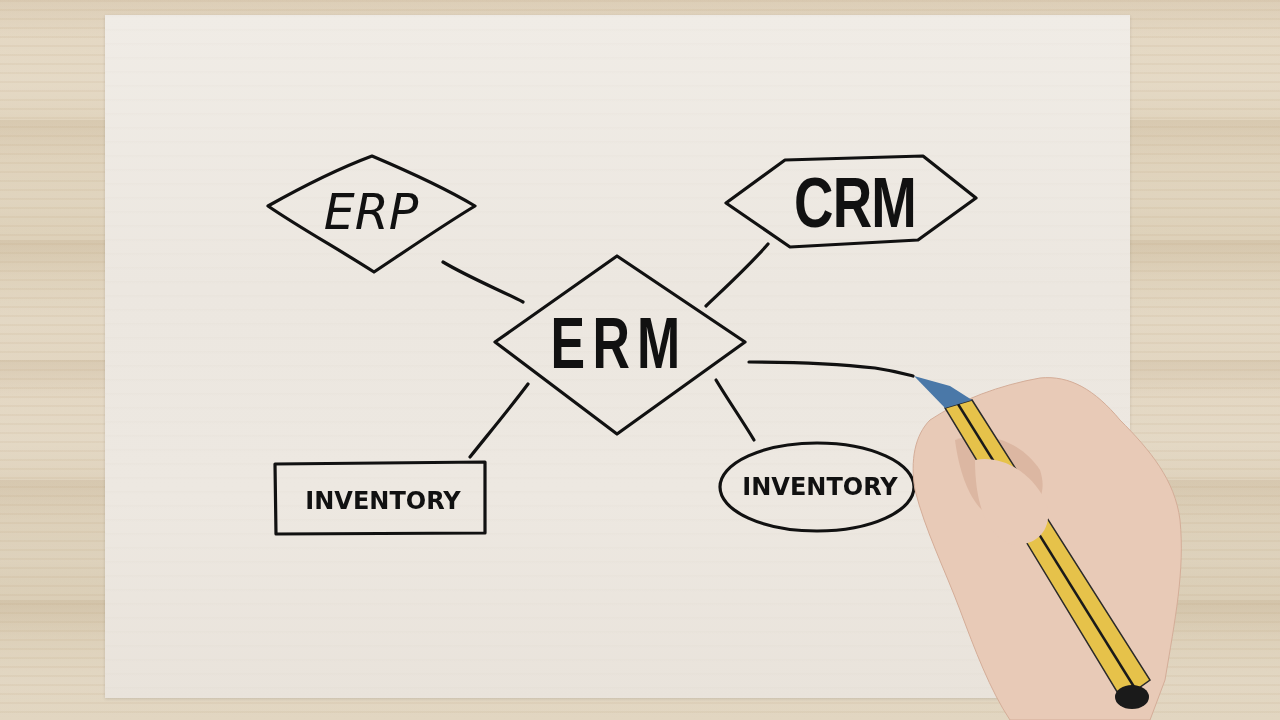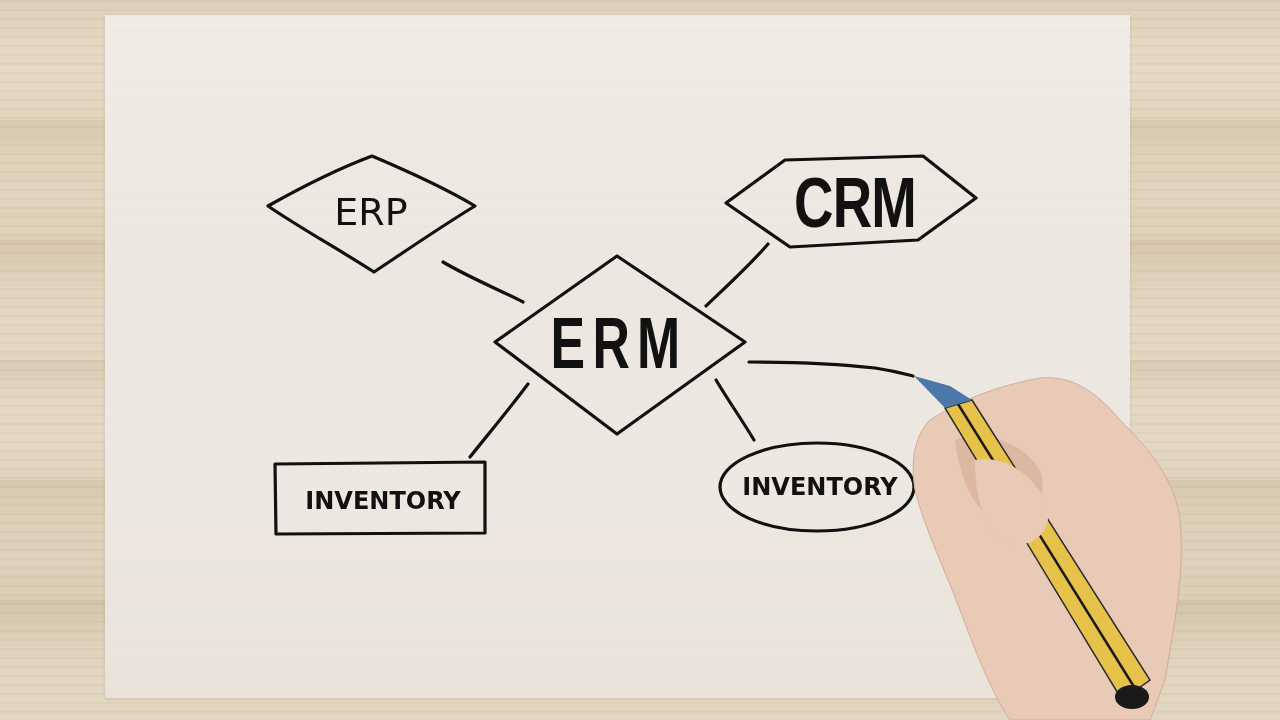--- a/index.html
+++ b/index.html
@@ -17,21 +17,21 @@
     }
     .paper {
       position: absolute; left: 105px; top: 15px; width: 1025px; height: 683px;
       background:
         repeating-linear-gradient(180deg, rgba(200,190,175,0.07) 0px, transparent 3px, transparent 14px),
         linear-gradient(180deg, #f0ece6 0%, #ece7e0 40%, #ede8e1 70%, #e9e3db 100%);
       box-shadow: 0 1px 3px rgba(0,0,0,0.12);
     }
     svg.diagram { position: absolute; left: 0; top: 0; width: 1280px; height: 720px; }
     .label { position: absolute; color: #111; white-space: nowrap; transform: translate(-50%, -50%); line-height: 1; }
-    .lbl-erp { left: 371px; top: 212px; font-size: 38px; font-family: "DejaVu Sans", sans-serif; }
+    .lbl-erp { left: 371px; top: 212px; font-size: 49px; font-style: italic; font-family: "DejaVu Sans", sans-serif; }
     .lbl-crm { left: 855px; top: 203px; font-size: 70px; font-weight: bold; font-family: "Liberation Sans Narrow", "Liberation Sans", sans-serif; transform: translate(-50%, -50%) scaleX(0.78); letter-spacing: -1px; }
     .lbl-erm { left: 619px; top: 343px; font-size: 72px; font-weight: bold; transform: translate(-50%, -50%) scaleX(0.72); letter-spacing: 10px; }
     .lbl-inv1 { left: 383px; top: 501px; font-size: 24px; font-weight: bold; font-family: "DejaVu Sans", sans-serif; }
     .lbl-inv2 { left: 820px; top: 487px; font-size: 24px; font-weight: bold; font-family: "DejaVu Sans", sans-serif; }
   </style>
 </head>
 <body>
 
 <div class="wood"></div>
 <div class="paper"></div>

